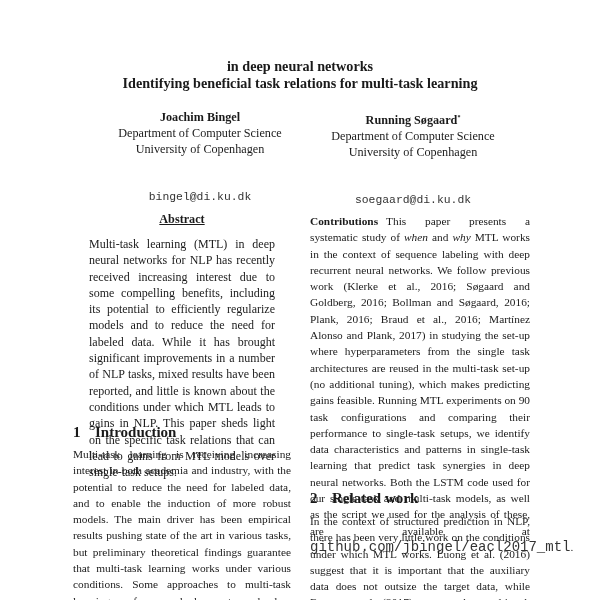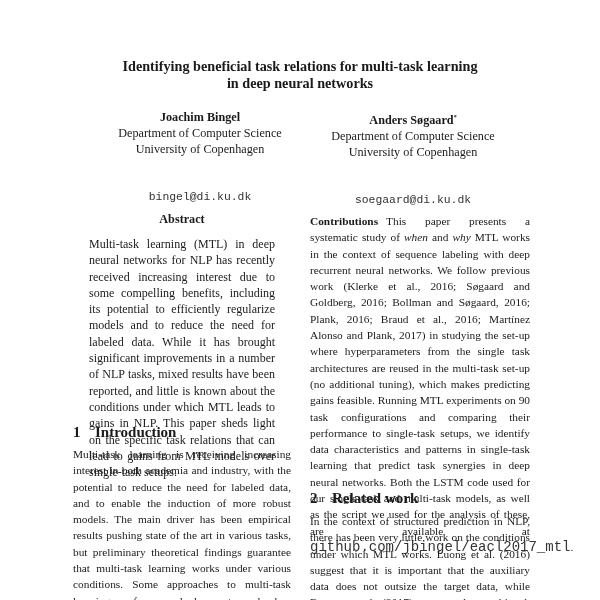--- a/index.html
+++ b/index.html
@@ -19,47 +19,47 @@
     .author .name { font-weight: bold; }
     .author .mail { font-family: "Liberation Mono", "DejaVu Sans Mono", monospace; font-size: 11.4px; color: #333; margin-top: 32px; }
     .author sup { font-size: 6px; vertical-align: 5px; }
     .col {
       position: absolute; font-size: 11.35px; line-height: 16.3px; text-align: justify;
     }
     .col-left { left: 73px; width: 218px; }
     .col-right { left: 310px; width: 220px; }
     .abstract-head {
       position: absolute; left: 73px; width: 218px; top: 212px; text-align: center;
-      font-weight: bold; font-size: 12.2px;
+      font-weight: bold; font-size: 12.2px; text-decoration: underline;
     }
     .abstract-body { position: absolute; left: 89px; width: 186px; top: 236px; font-size: 12px; line-height: 16.3px; text-align: justify; }
     .sec-head { font-weight: bold; font-size: 15px; position: absolute; }
     .sec-head .num { display: inline-block; width: 22px; }
     .mono { font-family: "Liberation Mono", "DejaVu Sans Mono", monospace; font-size: 14px; color: #333; }
     em { font-style: italic; }
     .run-head { font-weight: bold; margin-right: 8px; }
     .clip { overflow: hidden; }
   </style>
 </head>
 <body>
 
 <div class="title">
+  <div>in deep neural networks</div>
   <div>Identifying beneficial task relations for multi-task learning</div>
-  <div>in deep neural networks</div>
 </div>
 
 <div class="author" style="left:80px;">
   <div class="name">Joachim Bingel</div>
   <div>Department of Computer Science</div>
   <div>University of Copenhagen</div>
   <div class="mail">bingel@di.ku.dk</div>
 </div>
 
 <div class="author" style="left:293px;">
-  <div class="name"><span>Anders Søgaard</span><sup>*</sup></div>
+  <div class="name"><span>Running Søgaard</span><sup>*</sup></div>
   <div>Department of Computer Science</div>
   <div>University of Copenhagen</div>
   <div class="mail">soegaard@di.ku.dk</div>
 </div>
 
 <div class="abstract-head">Abstract</div>
 <div class="abstract-body">Multi-task learning (MTL) in deep neural networks for NLP has recently received increasing interest due to some compelling benefits, including its potential to efficiently regularize models and to reduce the need for labeled data. While it has brought significant improvements in a number of NLP tasks, mixed results have been reported, and little is known about the conditions under which MTL leads to gains in NLP. This paper sheds light on the specific task relations that can lead to gains from MTL models over single-task setups.</div>
 
 <div class="sec-head" style="left:73px; top:424px;">
   <span class="num">1</span><span>Introduction</span>

